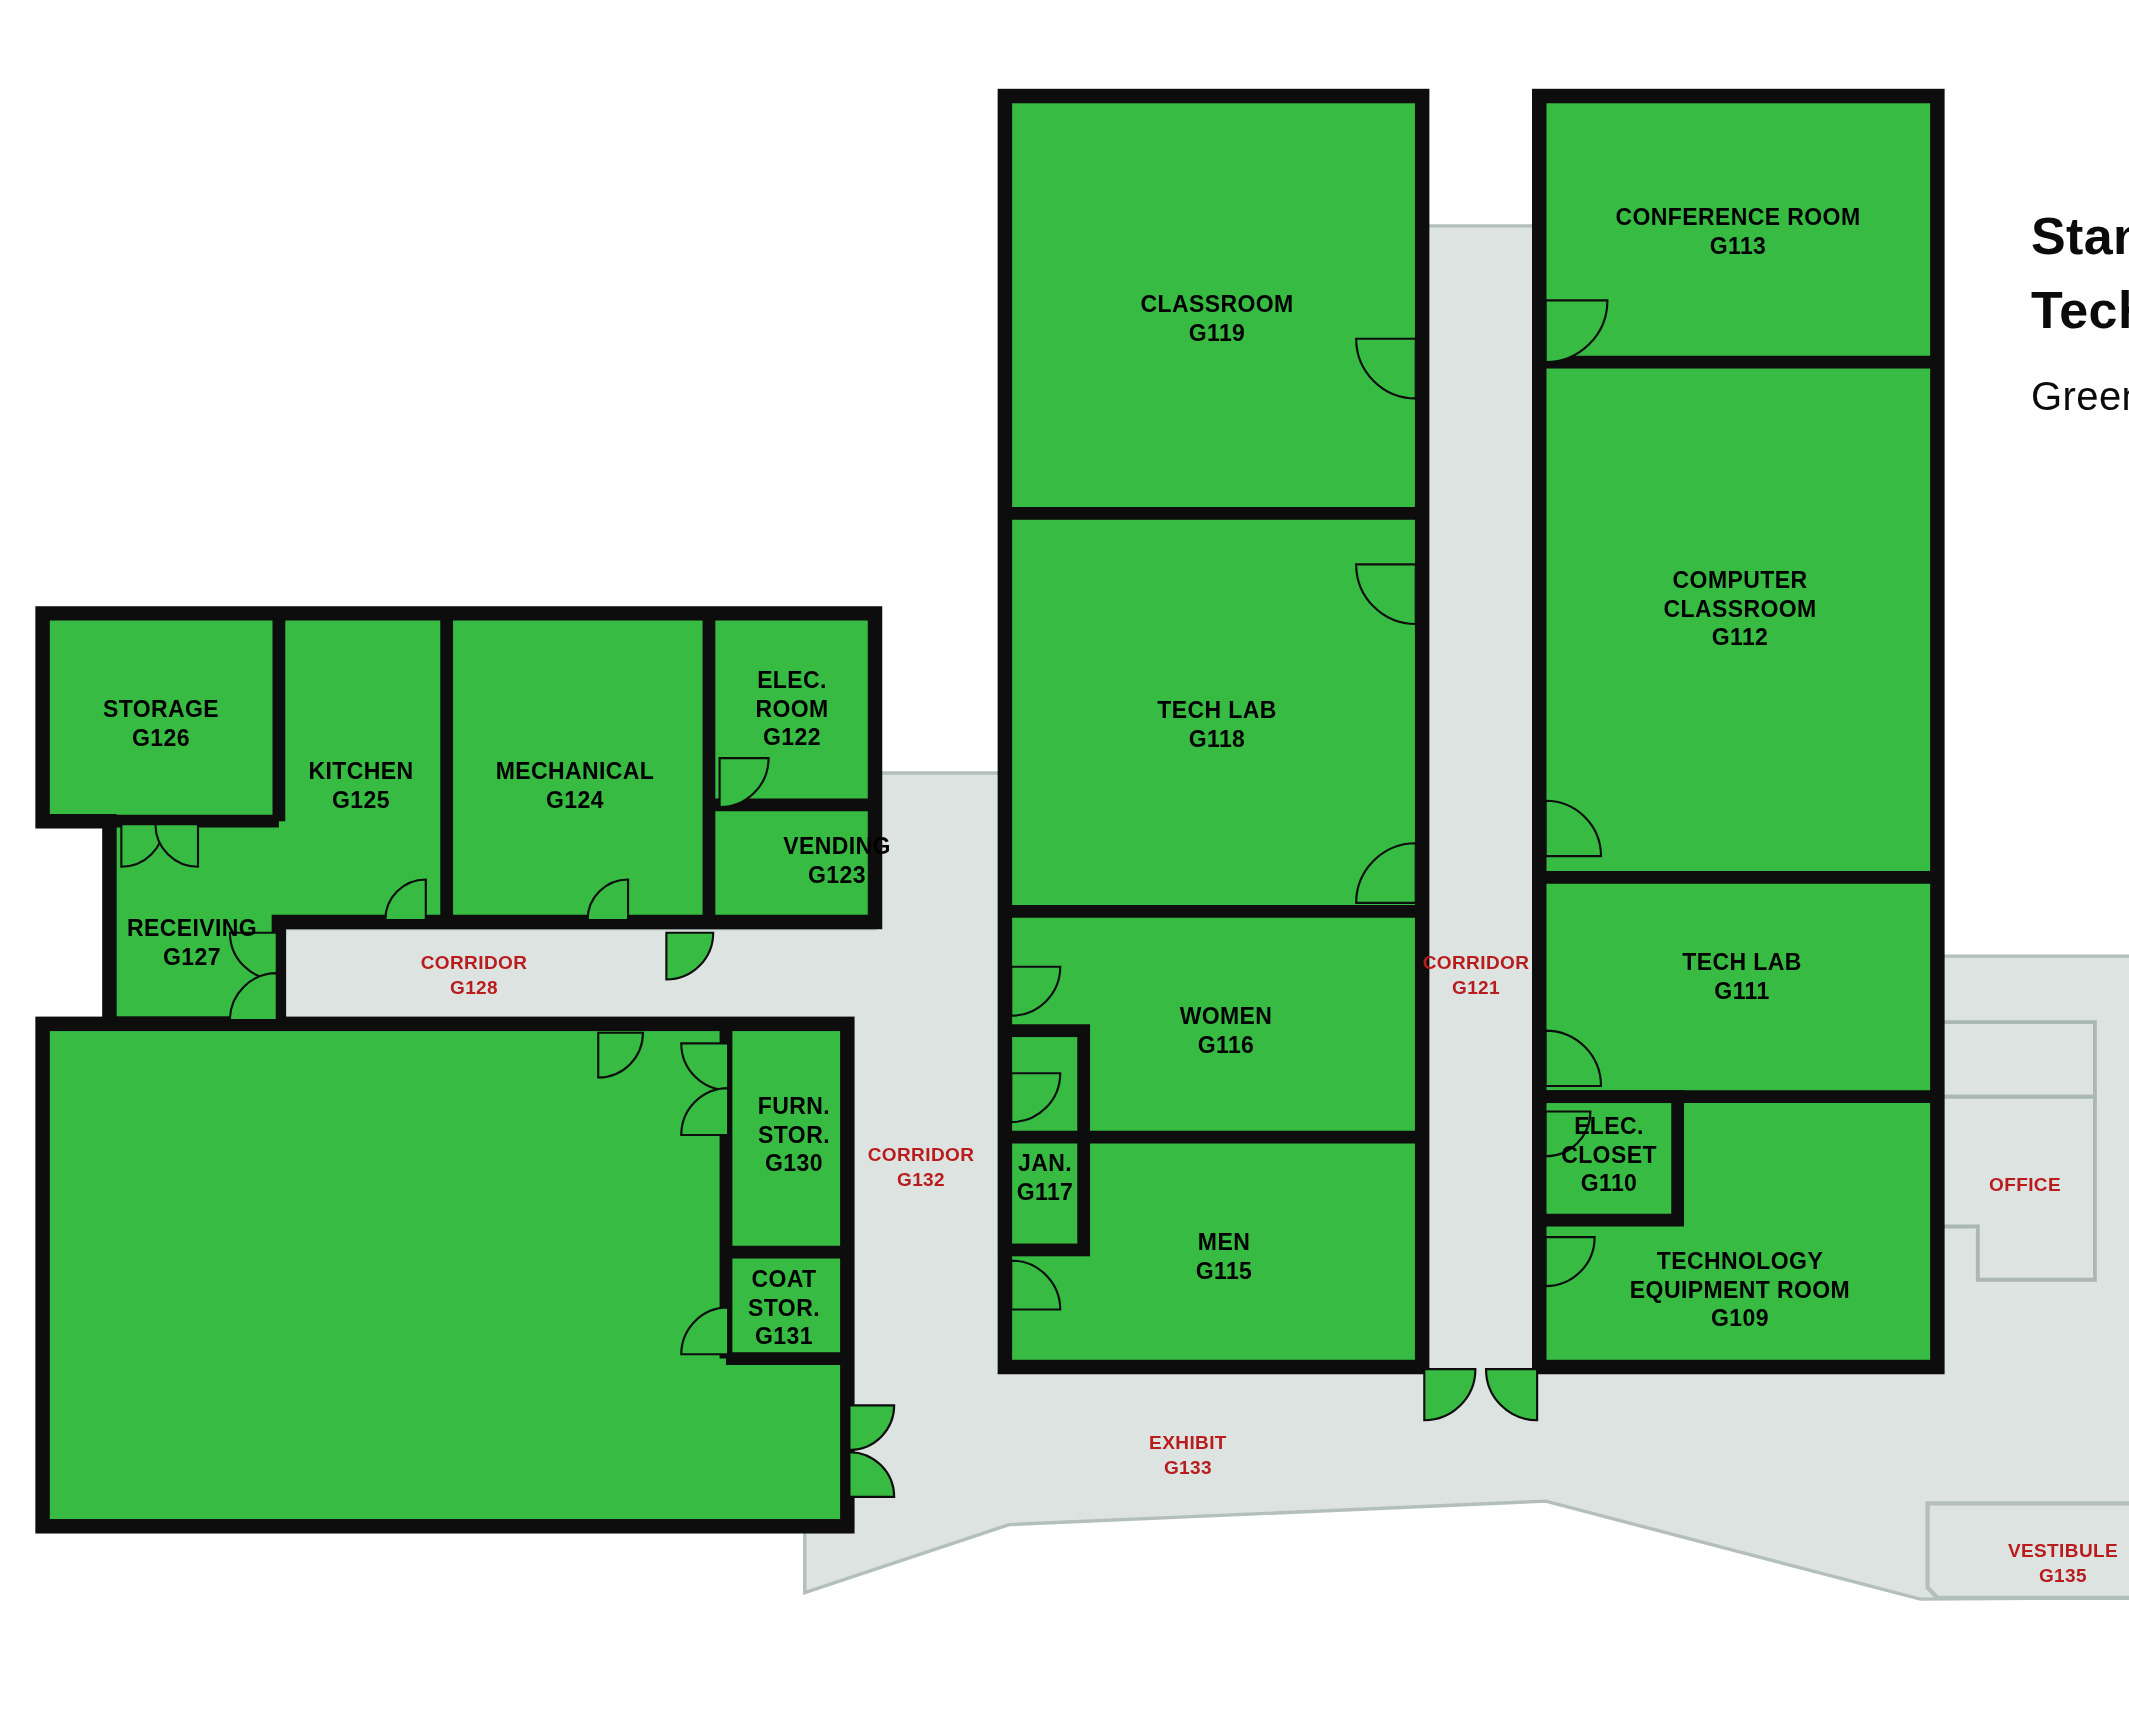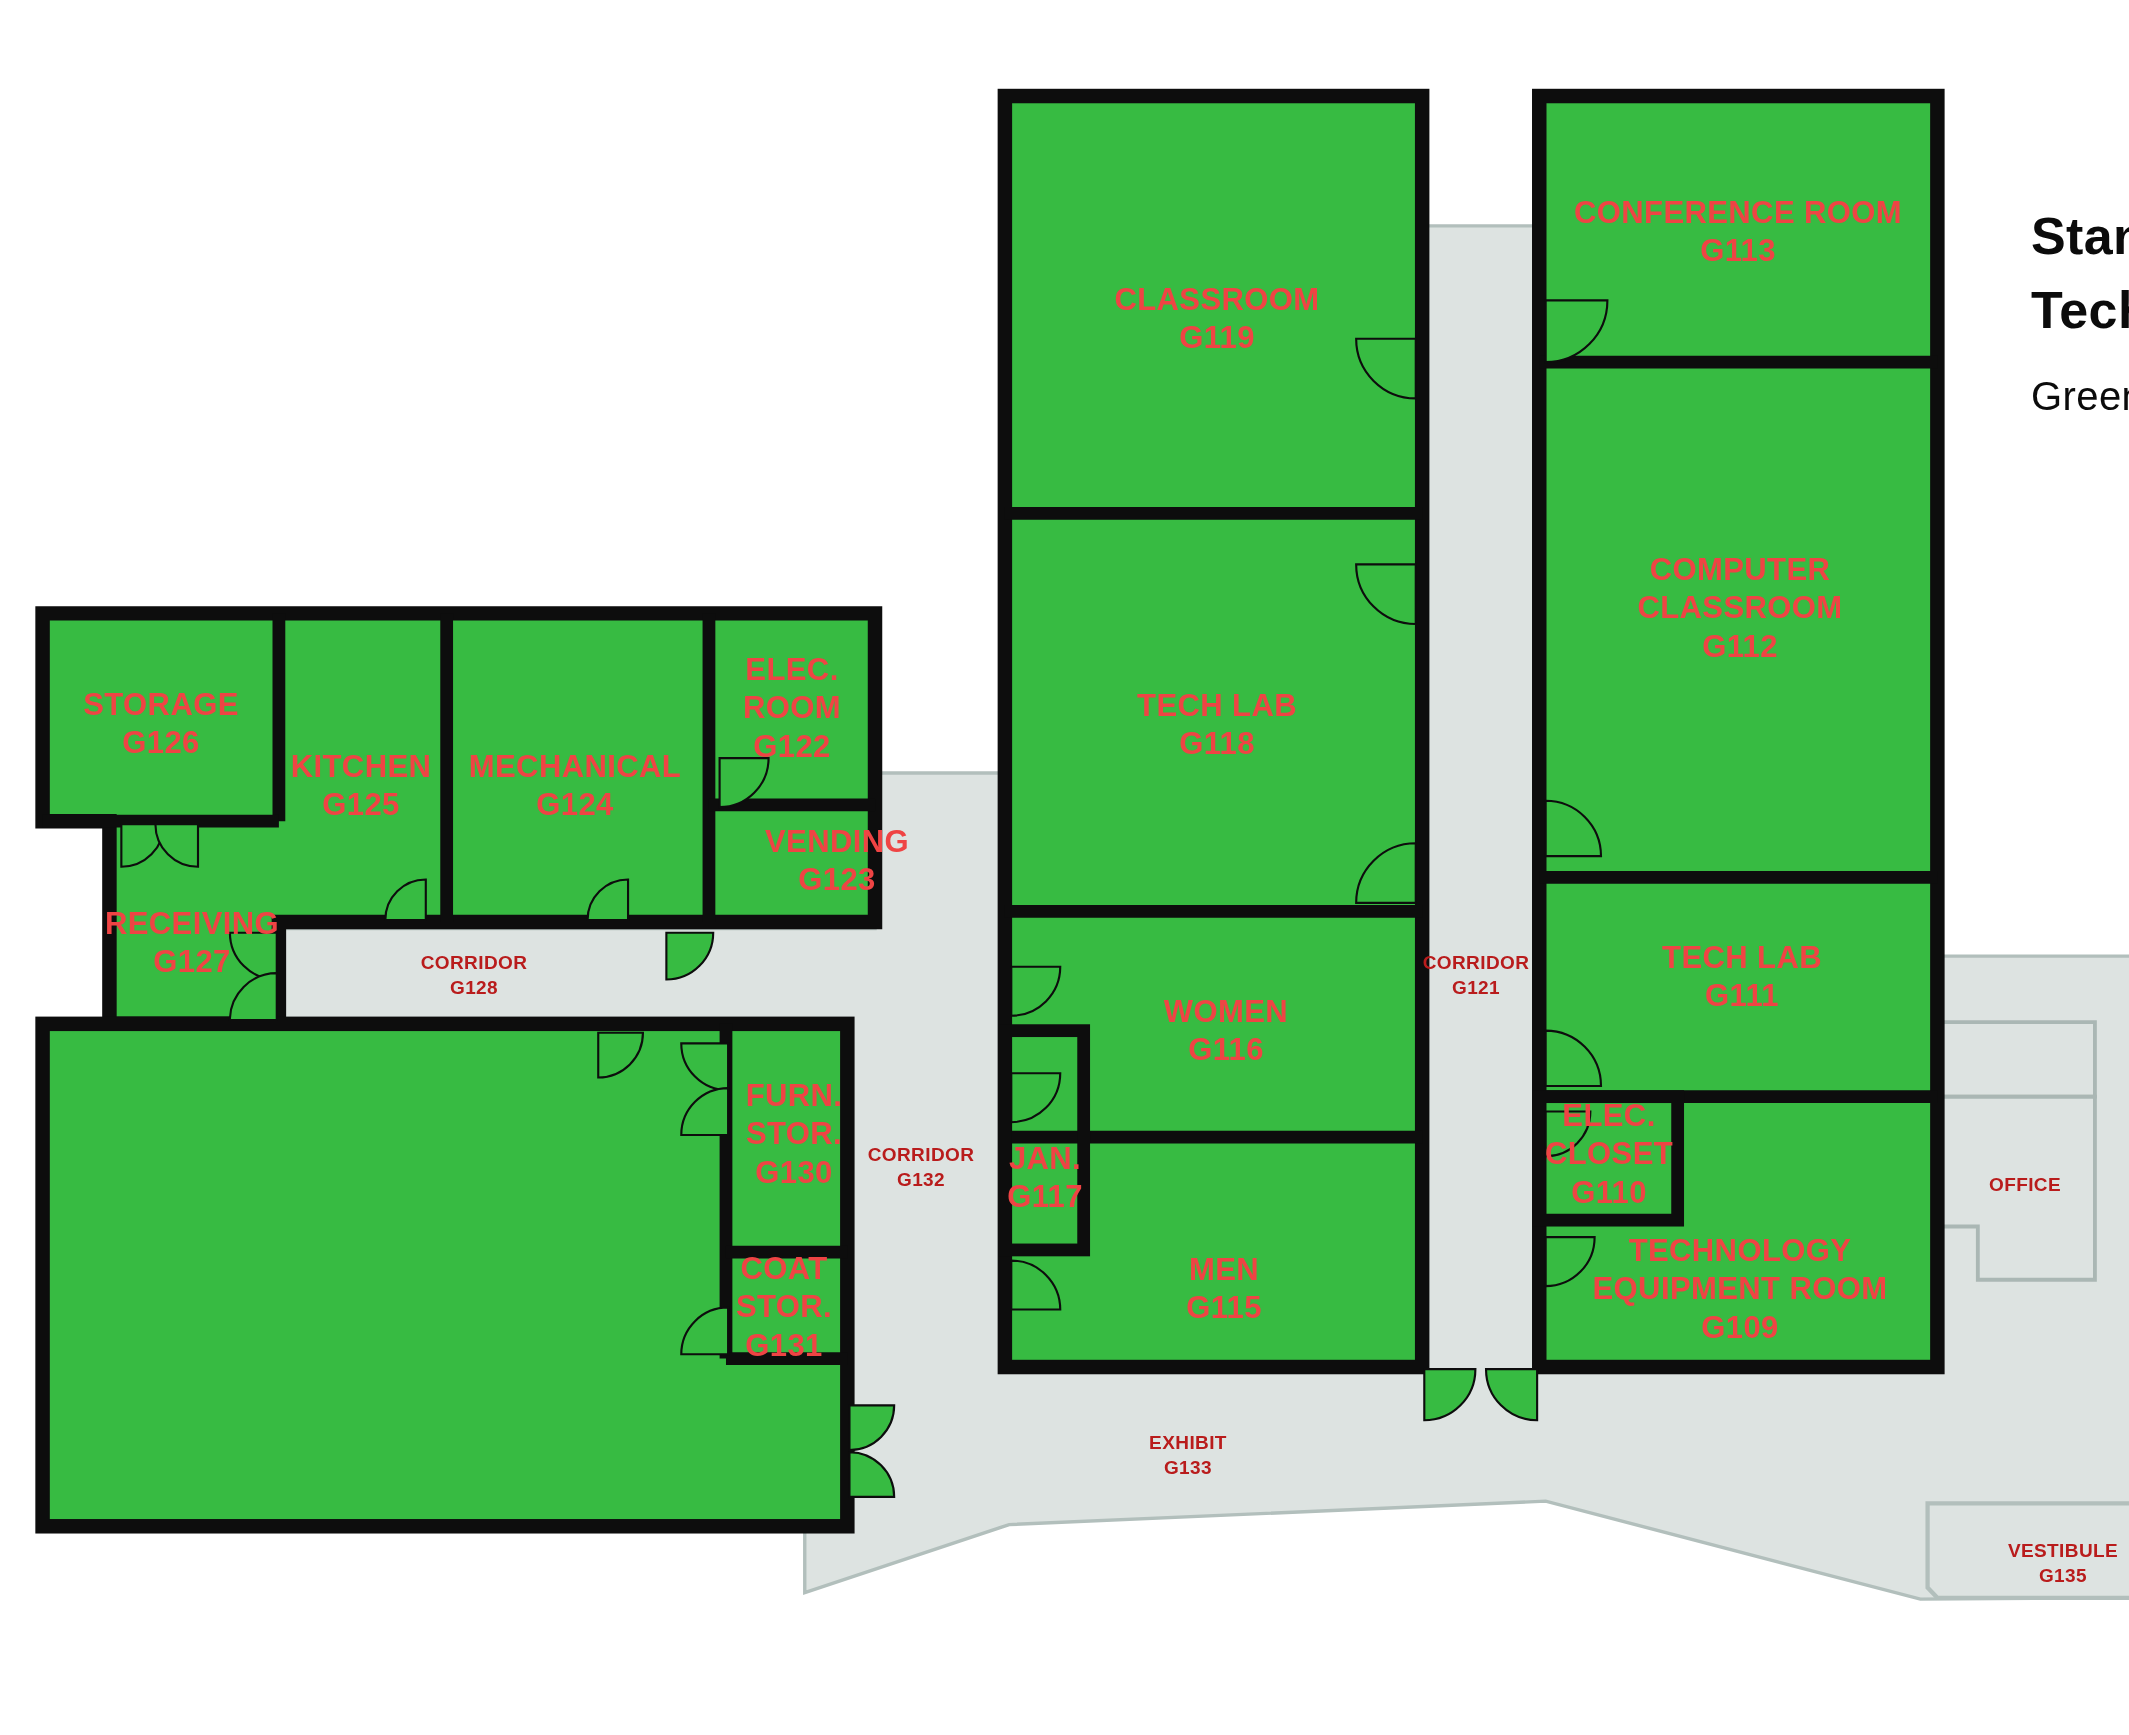--- a/index.html
+++ b/index.html
@@ -2,22 +2,22 @@
 <html style="font-size:6.8px"><head>
 <meta charset="utf-8">
 <style>
   html,body{margin:0;padding:0;background:#ffffff;}
   body{width:2938px;height:1736px;position:relative;overflow:hidden;
        font-family:"Liberation Sans","DejaVu Sans",sans-serif;}
   .plan{position:absolute;left:0;top:0;width:2938px;height:1736px;}
   svg{position:absolute;left:0;top:0;}
   .labels{position:absolute;left:0;top:0;width:100%;height:100%;pointer-events:none;}
   .room-label{position:absolute;transform:translate(-50%,-50%);text-align:center;
-      font-size:31px;font-weight:bold;letter-spacing:0.4px;line-height:1.24;
-      color:#ef4444;white-space:nowrap;}
+      font-size:23px;font-weight:bold;letter-spacing:0.4px;line-height:1.24;
+      color:#000000;white-space:nowrap;}
   .area-label{position:absolute;transform:translate(-50%,-50%);text-align:center;
       font-size:19px;font-weight:bold;letter-spacing:0.4px;line-height:1.3;
       color:#b91c1c;white-space:nowrap;}
   .title-block{position:absolute;left:2031px;top:200px;color:#0b0b0b;}
   .title-block .tline{font-size:52px;font-weight:bold;line-height:1.42;letter-spacing:0.4px;}
   .title-block .subtitle{font-size:40px;font-weight:normal;margin-top:26.4px;letter-spacing:0.4px;}
 </style>
 </head>
 <body>
 
@@ -163,21 +163,21 @@
         <div>G118</div>
       </div>
       <div class="room-label" style="left: 1226px; top: 1031px;">
         <div>WOMEN</div>
         <div>G116</div>
       </div>
       <div class="room-label" style="left: 1045px; top: 1146px; margin-top: 32px;">
         <div>JAN.</div>
         <div>G117</div>
       </div>
-      <div class="room-label" style="left: 1224px; top: 1257px; margin-top: 32px;">
+      <div class="room-label" style="left: 1224px; top: 1257px;">
         <div>MEN</div>
         <div>G115</div>
       </div>
       <div class="room-label" style="left: 1738px; top: 232px;">
         <div>CONFERENCE ROOM</div>
         <div>G113</div>
       </div>
       <div class="room-label" style="left: 1740px; top: 609px;">
         <div>COMPUTER</div>
         <div>CLASSROOM</div>

